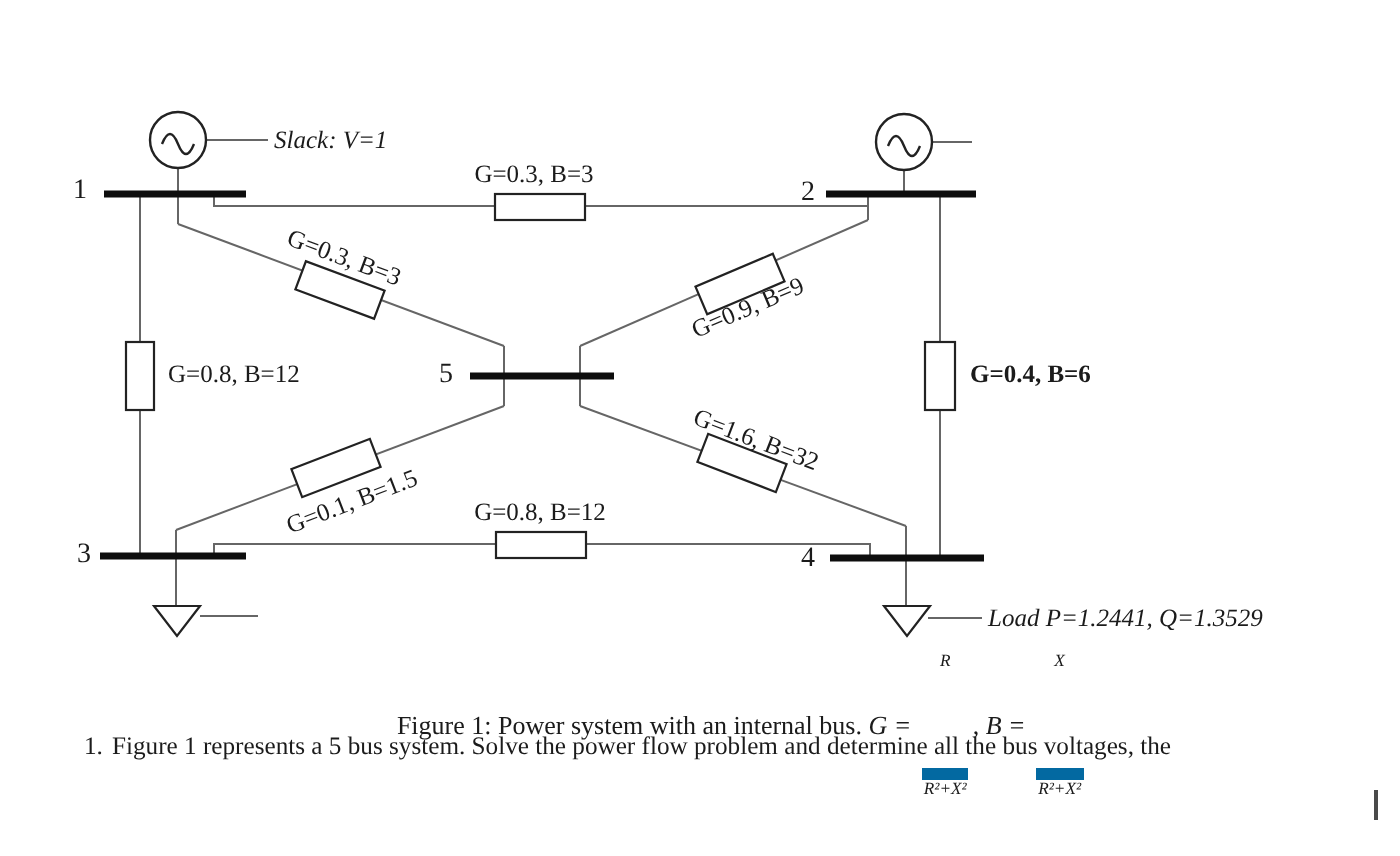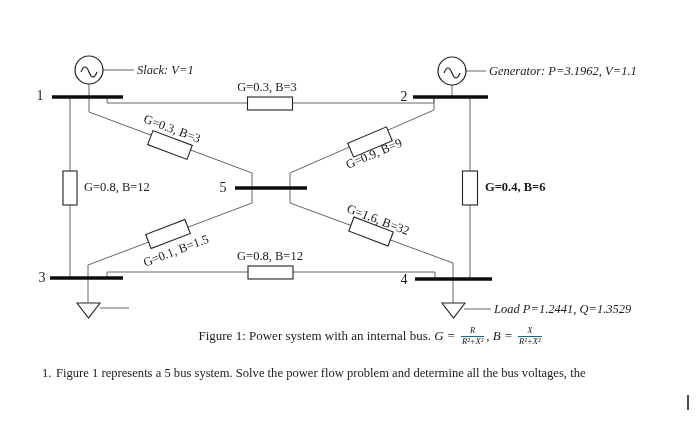--- a/index.html
+++ b/index.html
@@ -22,21 +22,21 @@
   .rot21{transform:translate(-50%,-50%) rotate(21deg);}
   #caption{
     position:absolute;left:0;top:327px;width:662px;text-align:center;
     font-size:13px;white-space:nowrap;padding-left:40px;
   }
   .frac{
     display:inline-block;vertical-align:middle;text-align:center;
     font-size:8.6px;line-height:1.15;font-style:italic;margin:0 2px;
     position:relative;top:-1px;
   }
-  .frac .den{display:block;border-top:1px solid #0369a1;padding:0 1px;}
+  .frac .den{display:block;border-top:6px solid #0369a1;padding:0 1px;margin-top:48px;}
   .frac .num{display:block;}
   .mi{font-style:italic;}
   #problem{
     position:absolute;left:42px;top:366px;width:640px;
     font-size:12.6px;line-height:15.4px;
     display:grid;grid-template-columns:14px 1fr;
   }
   #problem .ptext div{white-space:nowrap;}
   #cursor{
     position:absolute;left:687px;top:395px;width:2px;height:15px;background:#4a4a4a;
@@ -108,21 +108,20 @@
     </g>
   </svg>
 
   <div class="lbl ctr busnum" style="left:40px;top:96px;">1</div>
   <div class="lbl ctr busnum" style="left:404px;top:97px;">2</div>
   <div class="lbl ctr busnum" style="left:42px;top:278px;">3</div>
   <div class="lbl ctr busnum" style="left:404px;top:280px;">4</div>
   <div class="lbl ctr busnum" style="left:223px;top:188px;">5</div>
 
   <div class="lbl vmid it" style="left:137px;top:70px;">Slack: V=1</div>
-  <div class="lbl vmid it" style="left:489px;top:71px;">Generator: P=3.1962, V=1.1</div>
   <div class="lbl vmid it" style="left:494px;top:309px;">Load P=1.2441, Q=1.3529</div>
 
   <div class="lbl ctr" style="left:267px;top:87px;">G=0.3, B=3</div>
   <div class="lbl rot20" style="left:172px;top:129px;">G=0.3, B=3</div>
   <div class="lbl vmid" style="left:84px;top:187px;">G=0.8, B=12</div>
   <div class="lbl rotm23" style="left:374px;top:154px;">G=0.9, B=9</div>
   <div class="lbl vmid" style="left:485px;top:187px;font-weight:bold;">G=0.4, B=6</div>
   <div class="lbl rotm21" style="left:176px;top:251px;">G=0.1, B=1.5</div>
   <div class="lbl ctr" style="left:270px;top:256px;">G=0.8, B=12</div>
   <div class="lbl rot21" style="left:378px;top:220px;">G=1.6, B=32</div>

